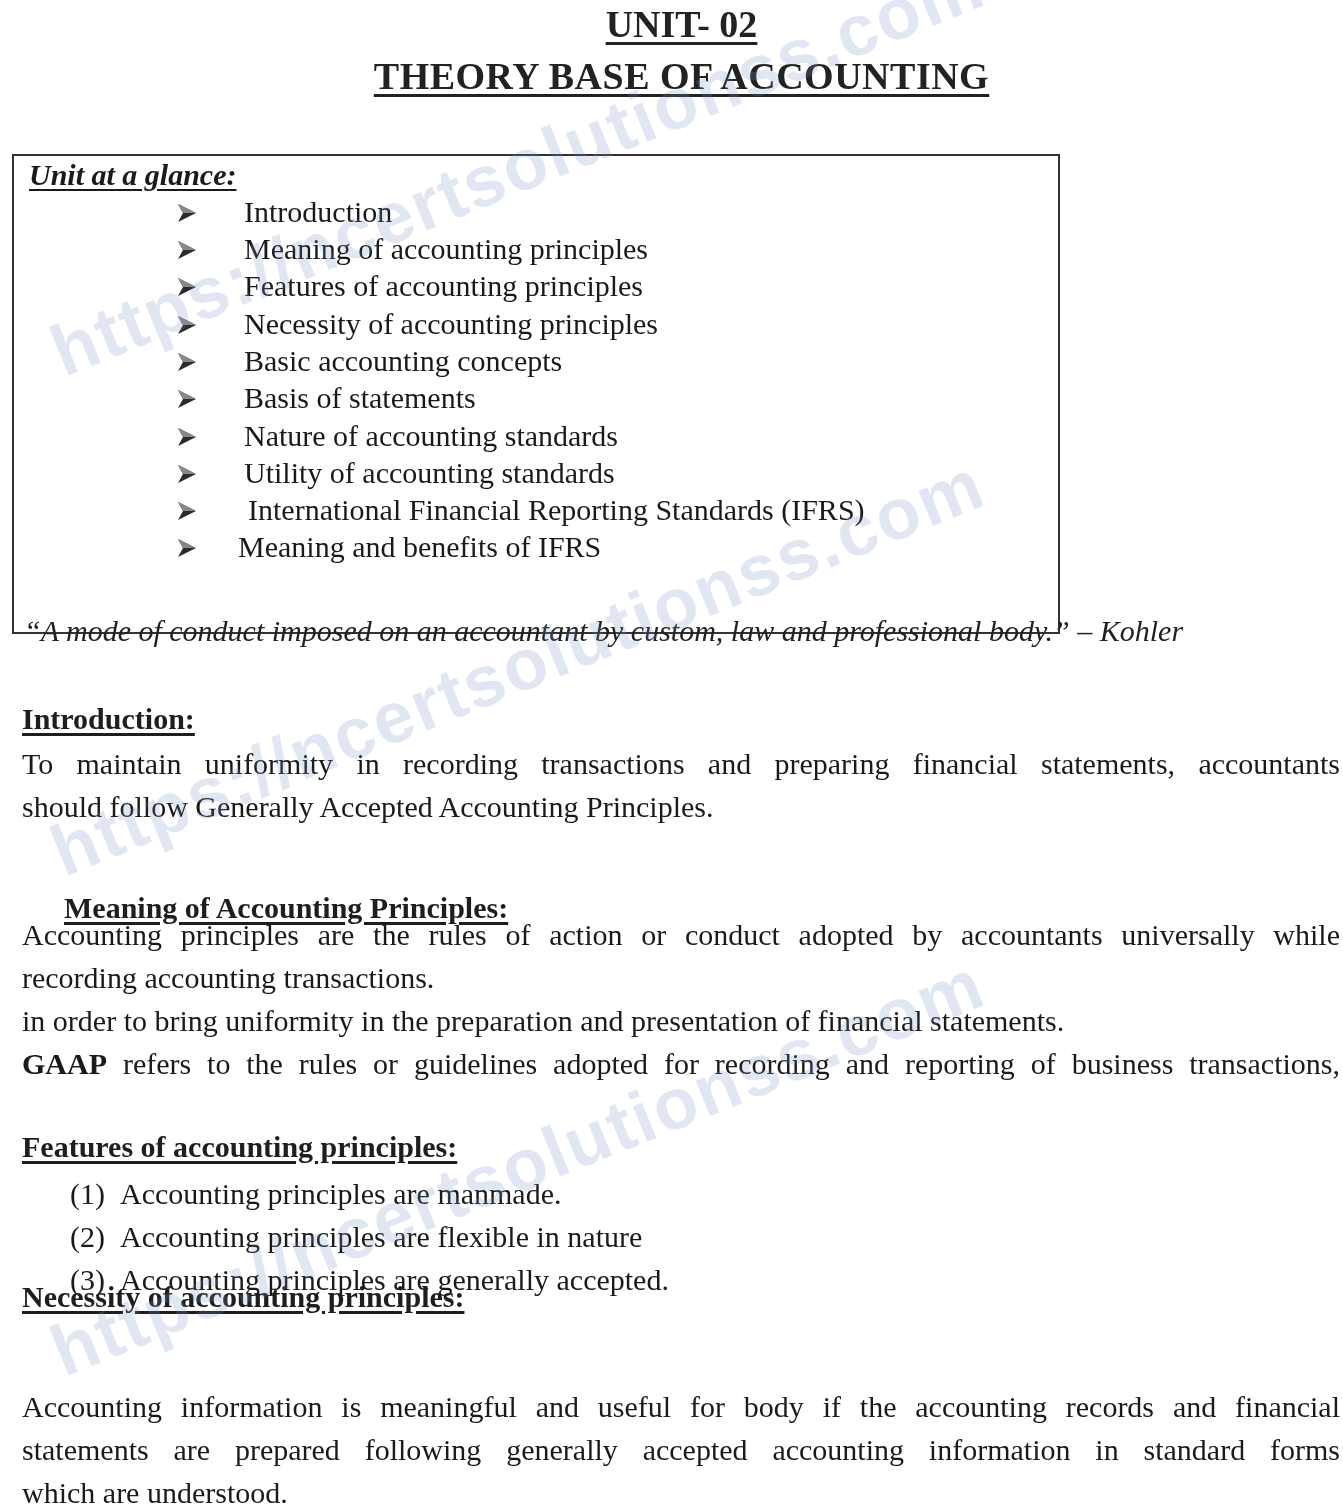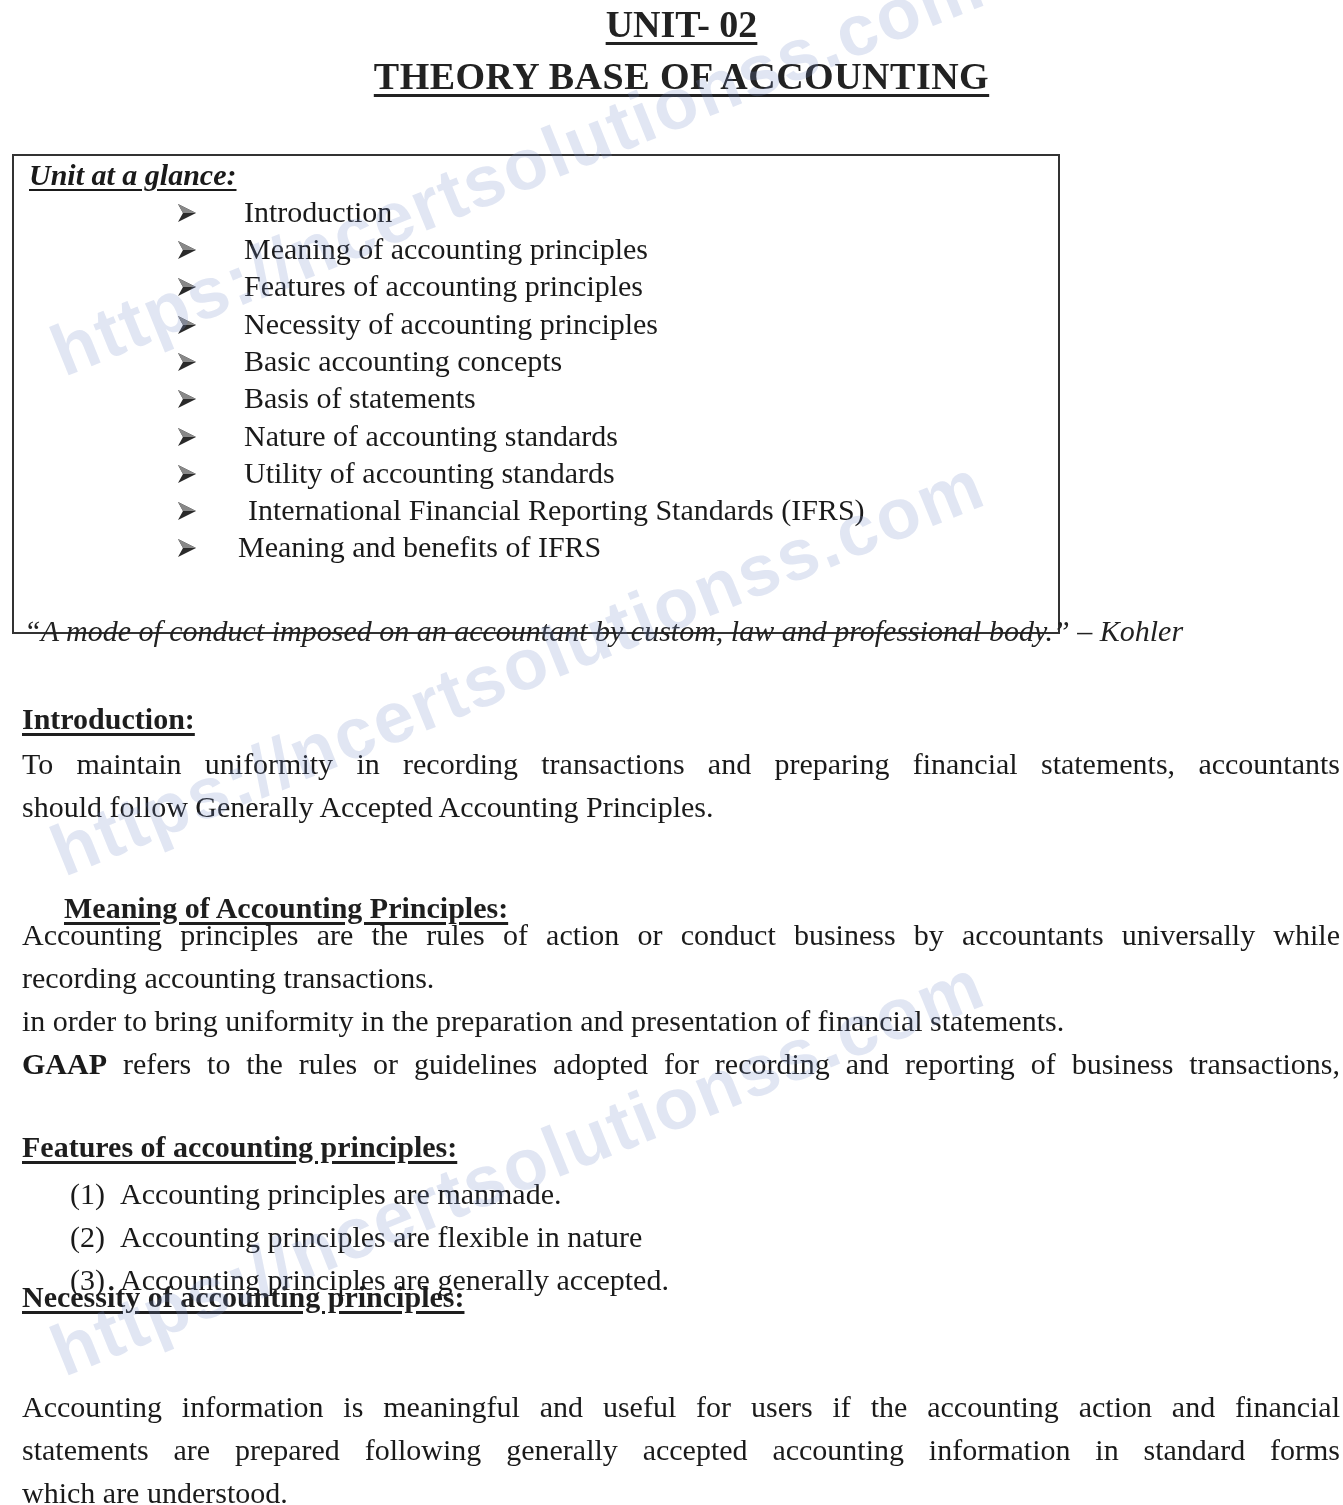--- a/index.html
+++ b/index.html
@@ -233,35 +233,35 @@
 <p class="quote">“A mode of conduct imposed on an accountant by custom, law and professional body.” – Kohler</p>
 
 <h3 class="section-heading" style="top:702px;">Introduction:</h3>
 <p class="para" style="top:742px;">
   <span class="line">To maintain uniformity in recording transactions and preparing financial statements, accountants</span>
   <span class="line last">should follow Generally Accepted Accounting Principles.</span>
 </p>
 
 <h3 class="section-heading" style="top:891px;margin-left:42px;">Meaning of Accounting Principles:</h3>
 <p class="para" style="top:913px;">
-  <span class="line">Accounting principles are the rules of action or conduct business by accountants universally while</span>
+  <span class="line">Accounting principles are the rules of action or conduct adopted by accountants universally while</span>
   <span class="line last">recording accounting transactions.</span>
   <span class="line last">in order to bring uniformity in the preparation and presentation of financial statements.</span>
   <span class="line"><b>GAAP</b><span> refers to the rules or guidelines adopted for recording and reporting of business transactions,</span></span>
 </p>
 
 <h3 class="section-heading" style="top:1130px;">Features of accounting principles:</h3>
 <ol class="feature-list">
   <li><span class="num">(1)</span><span>Accounting principles are manmade.</span></li>
   <li><span class="num">(2)</span><span>Accounting principles are flexible in nature</span></li>
   <li><span class="num">(3)</span><span>Accounting principles are generally accepted.</span></li>
 </ol>
 
 <h3 class="section-heading" style="top:1280px;text-align:right;">Necessity of accounting principles:</h3>
 <p class="para" style="top:1385px;">
-  <span class="line">Accounting information is meaningful and useful for users if the accounting action and financial</span>
+  <span class="line">Accounting information is meaningful and useful for body if the accounting records and financial</span>
   <span class="line">statements are prepared following generally accepted accounting information in standard forms</span>
   <span class="line last">which are understood.</span>
 </p>
 
 <div class="watermark" style="left:70px; top:310px;">https://ncertsolutionss.com</div>
 <div class="watermark" style="left:70px; top:810px;">https://ncertsolutionss.com</div>
 <div class="watermark" style="left:70px; top:1310px;">https://ncertsolutionss.com</div>
 
 </body></html>

